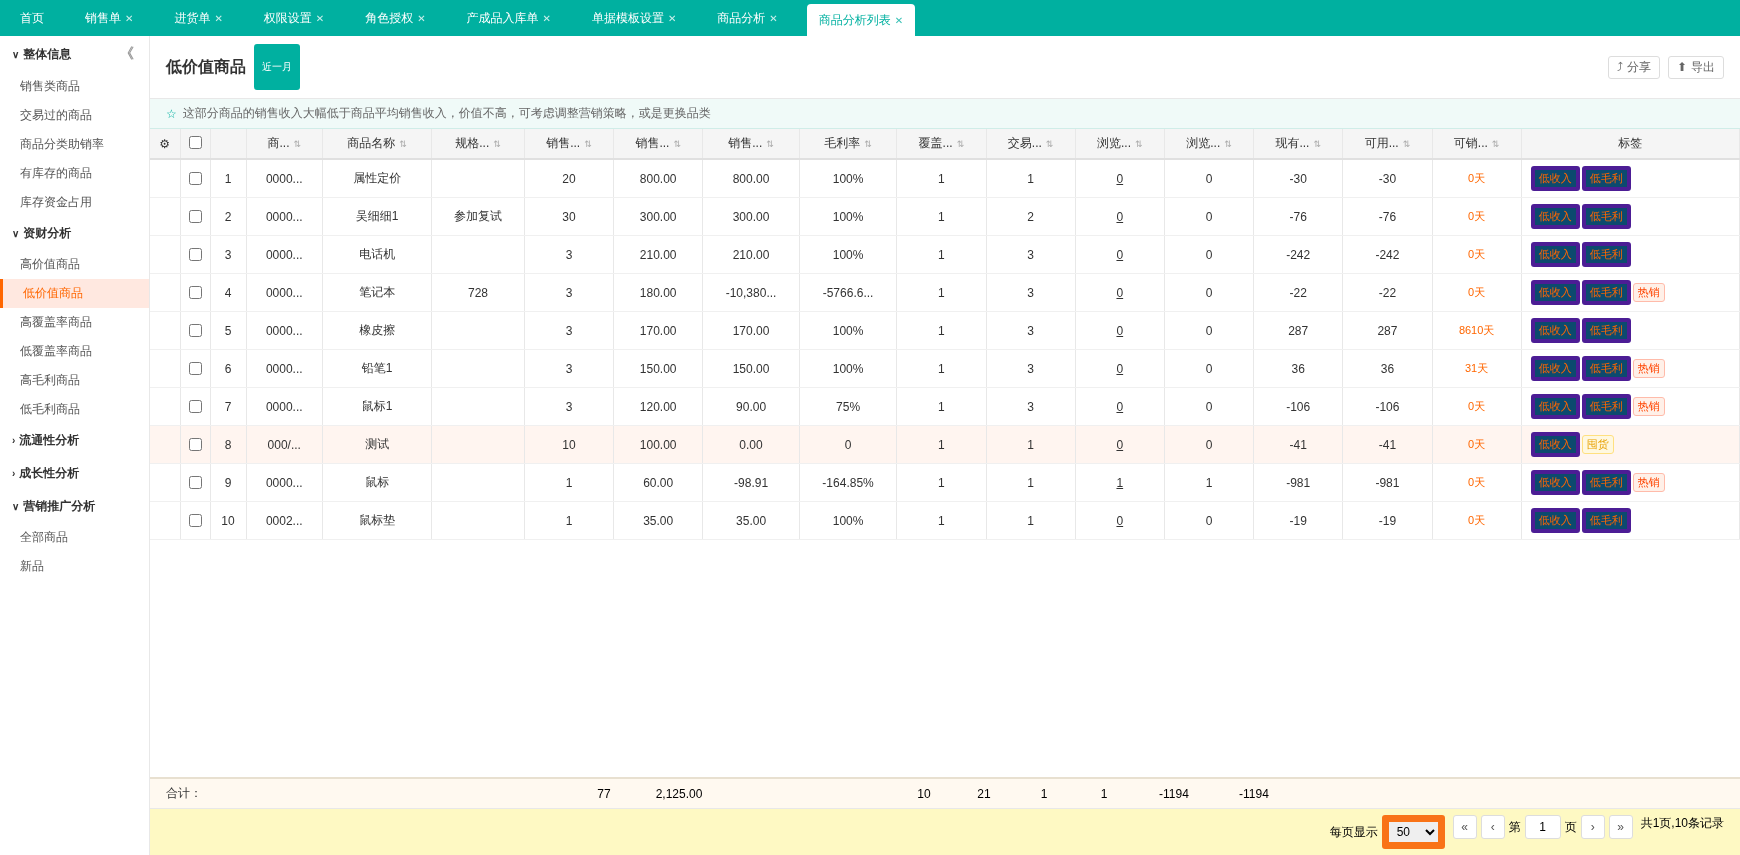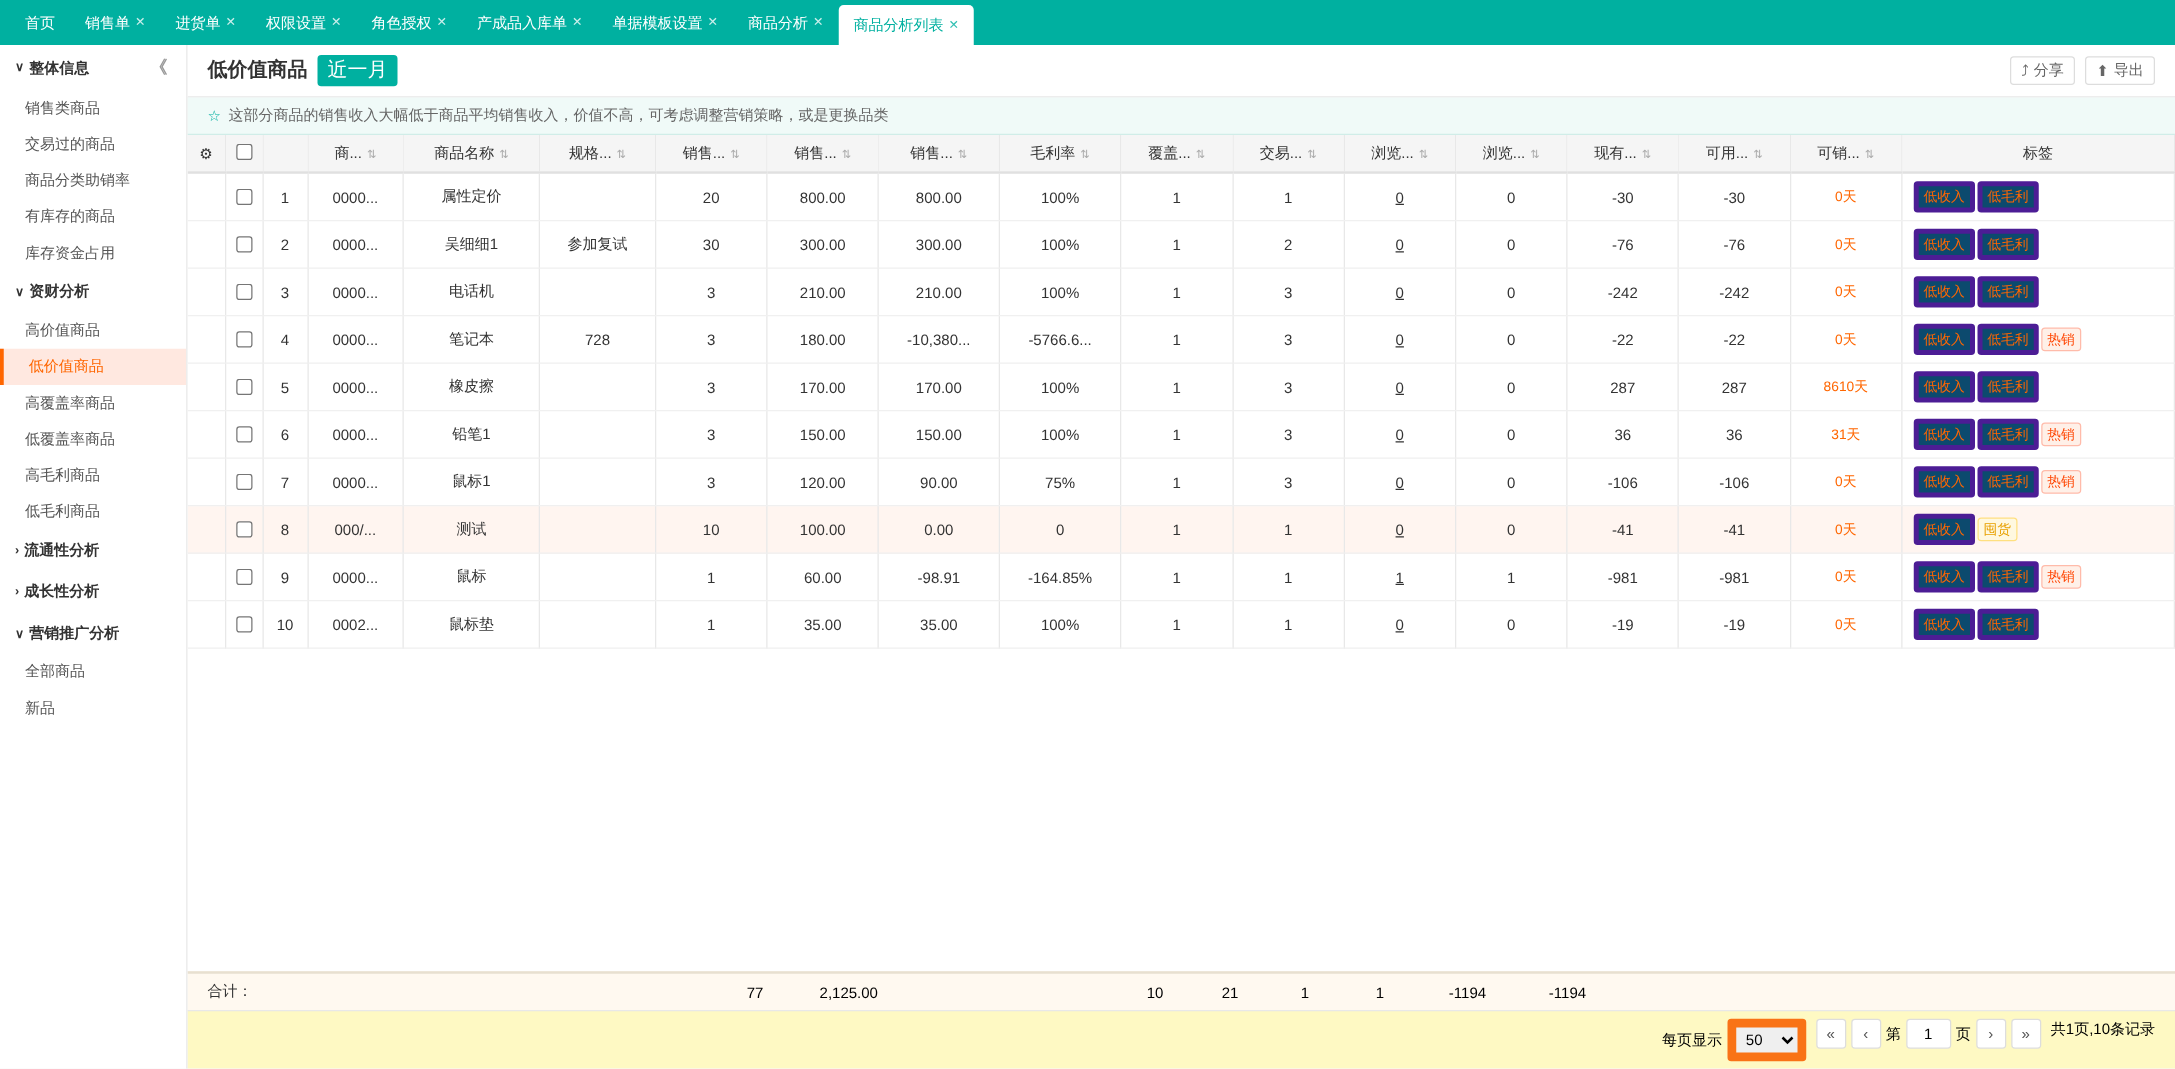--- a/index.html
+++ b/index.html
@@ -1,19 +1,19 @@
 <!DOCTYPE html>
 <html><head>
   <meta charset="utf-8">
   <style>
     * { box-sizing: border-box; margin: 0; padding: 0; font-family: 'Microsoft YaHei', Arial, sans-serif; font-size: 12px; }
     body { background: #f5f5f5; overflow: hidden; }
     
     
-    .top-nav { background: #00b0a0; display: flex; align-items: center; height: 36px; padding: 0 8px; }
+    .top-nav { background: #00b0a0; display: flex; align-items: center; height: 36px; padding: 0 8px; gap: 17px; }
     .nav-item { color: #fff; padding: 0 12px; height: 36px; display: flex; align-items: center; cursor: pointer; white-space: nowrap; }
     .nav-item.active { background: #fff; color: #00b0a0; border-radius: 4px 4px 0 0; margin-top: 4px; height: 32px; }
     .nav-close { margin-left: 4px; font-size: 10px; opacity: 0.8; }
     
     
     .main-layout { display: flex; height: calc(100vh - 36px); }
     
     
     .sidebar { width: 150px; background: #fff; border-right: 1px solid #e8e8e8; overflow-y: auto; flex-shrink: 0; }
     .sidebar-section { padding: 0; }
@@ -22,21 +22,21 @@
     .sidebar-item { padding: 6px 12px 6px 20px; color: #555; cursor: pointer; white-space: nowrap; overflow: hidden; text-overflow: ellipsis; }
     .sidebar-item.active { background: #ffe8e0; color: #ff6600; border-left: 3px solid #ff6600; }
     .collapse-btn { width: 20px; height: 20px; display: flex; align-items: center; justify-content: center; cursor: pointer; color: #999; font-size: 14px; margin-left: auto; }
     
     
     .content { flex: 1; display: flex; flex-direction: column; overflow: hidden; }
     
     
     .content-header { background: #fff; padding: 8px 16px; display: flex; align-items: center; border-bottom: 1px solid #e8e8e8; gap: 8px; }
     .page-title { font-size: 16px; font-weight: bold; color: #333; }
-    .period-btn { background: #00b0a0; color: #fff; border: none; padding: 2px 8px; border-radius: 3px; cursor: pointer; font-size: 16px; }
+    .period-btn { background: #00b0a0; color: #fff; border: none; padding: 16px 8px; border-radius: 3px; cursor: pointer; font-size: 10px; }
     .search-box { display: flex; align-items: center; border: 1px solid #ddd; border-radius: 3px; padding: 2px 6px; flex: 1; max-width: 300px; background: #fff; }
     .search-box input { border: none; outline: none; font-size: 12px; width: 100%; }
     .search-icon { color: #00b0a0; }
     .header-actions { margin-left: auto; display: flex; gap: 8px; }
     .action-btn { display: flex; align-items: center; gap: 4px; color: #666; cursor: pointer; padding: 2px 8px; border: 1px solid #ddd; border-radius: 3px; background: #fff; }
     
     
     .info-banner { background: #f0faf8; border-bottom: 1px solid #d0ede8; padding: 6px 16px; color: #666; font-size: 12px; display: flex; align-items: center; gap: 6px; }
     .info-icon { color: #00b0a0; }
     

